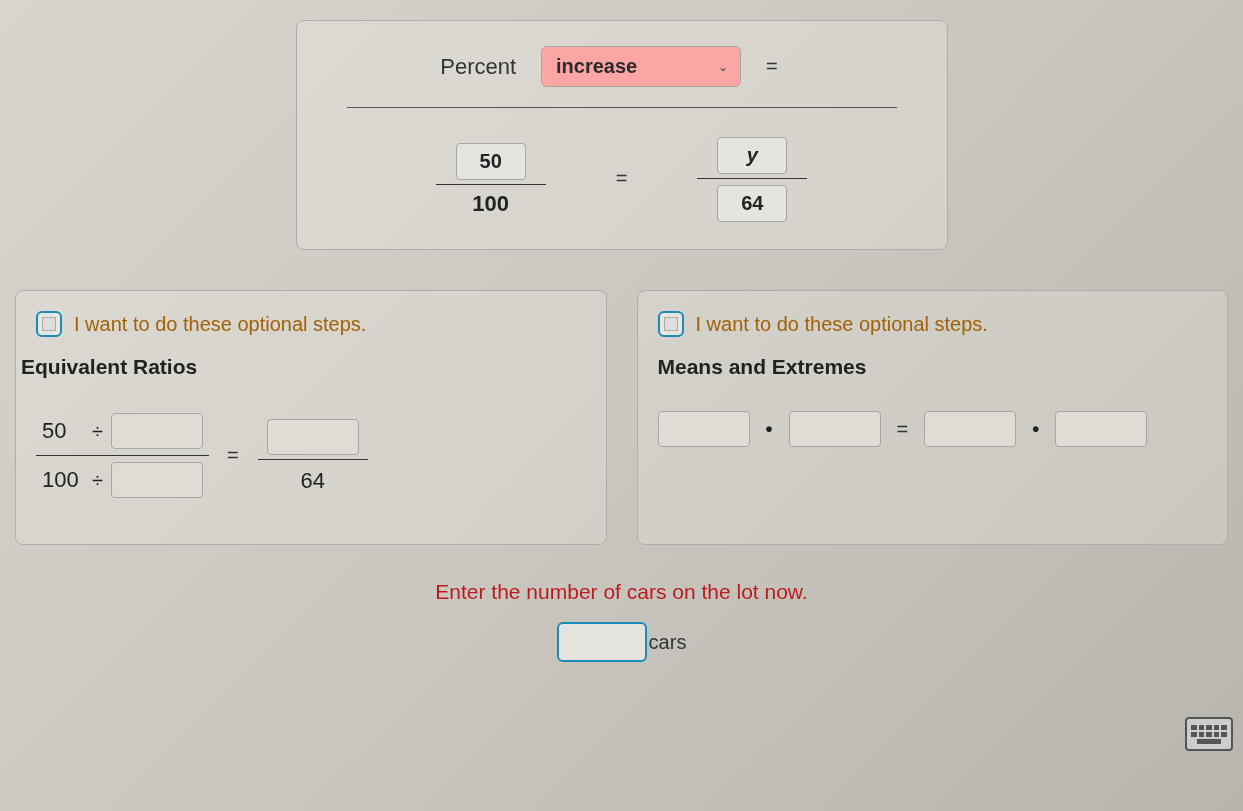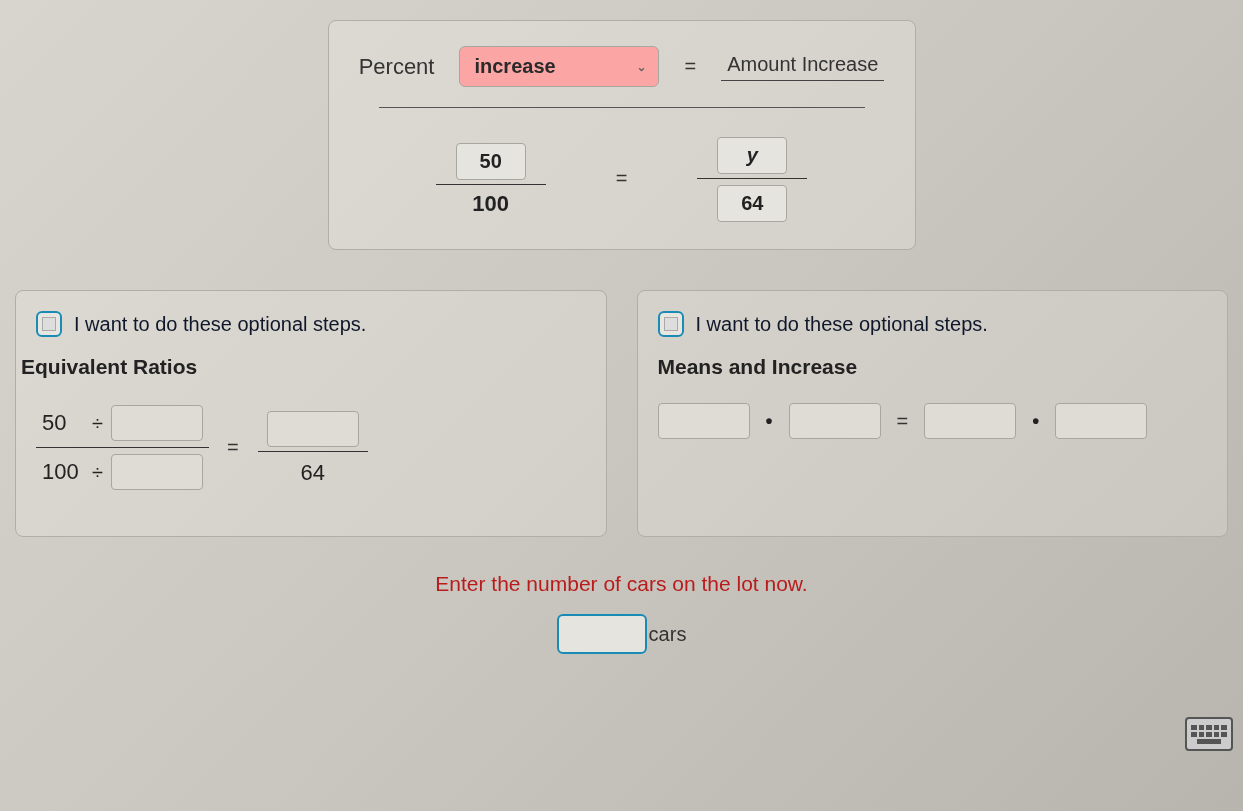--- a/index.html
+++ b/index.html
@@ -11,21 +11,21 @@
     color: #2a2a2a;
     min-height: 811px;
     width: 1243px;
   }
 
   .main-box {
     border: 1px solid #b0aea8;
     border-radius: 8px;
     background: rgba(240,238,232,0.3);
     padding: 25px 30px;
-    width: 588px;
+    width: 652px;
     margin: 0 auto 40px auto;
   }
 
   .row1 {
     display: flex;
     align-items: center;
     justify-content: center;
     gap: 25px;
     margin-bottom: 20px;
   }
@@ -113,21 +113,21 @@
     background: rgba(240,238,232,0.25);
     padding: 20px 20px 40px 20px;
   }
 
   .check-row {
     display: flex;
     align-items: center;
     gap: 12px;
     margin-bottom: 18px;
     font-size: 20px;
-    color: #0f172a;
+    color: #a16207;
   }
 
   .checkbox {
     width: 26px;
     height: 26px;
     border: 2px solid #1a8bb5;
     border-radius: 6px;
     background: #e8e6e0;
     display: flex;
     align-items: center;
@@ -137,21 +137,21 @@
     width: 14px;
     height: 14px;
     border: 1px solid #aaa;
     background: #ddd;
   }
 
   .panel-title {
     font-size: 21px;
     font-weight: 700;
     color: #222;
-    margin-bottom: 20px;
+    margin-bottom: 28px;
   }
   .panel-left .panel-title { margin-left: -15px; }
 
   .eq-ratios {
     display: flex;
     align-items: center;
     gap: 18px;
     font-size: 22px;
     color: #222;
   }
@@ -253,21 +253,20 @@
 
 <div class="main-box">
   <div class="row1">
     <span class="percent-label">Percent</span>
     <div class="select-box">
       <span>increase</span>
       <span class="chev">⌄</span>
     </div>
     <span class="eq">=</span>
     <div class="ratio-text">
-      <span class="top">Amount Increase</span>
     </div>
   </div>
 
   <hr class="hr1">
 
   <div class="row2">
     <div class="frac">
       <div class="ftop">
         <div class="val-box normal">50</div>
       </div>
@@ -321,21 +320,21 @@
     </div>
   </div>
 
   <div class="panel">
     <div class="check-row">
       <div class="checkbox">
         <div class="inner"></div>
       </div>
       <span>I want to do these optional steps.</span>
     </div>
-    <div class="panel-title">Means and Increase</div>
+    <div class="panel-title">Means and Extremes</div>
 
     <div class="means-row">
       <div class="input-box"></div>
       <span class="dot">•</span>
       <div class="input-box"></div>
       <span class="eq">=</span>
       <div class="input-box"></div>
       <span class="dot">•</span>
       <div class="input-box"></div>
     </div>

